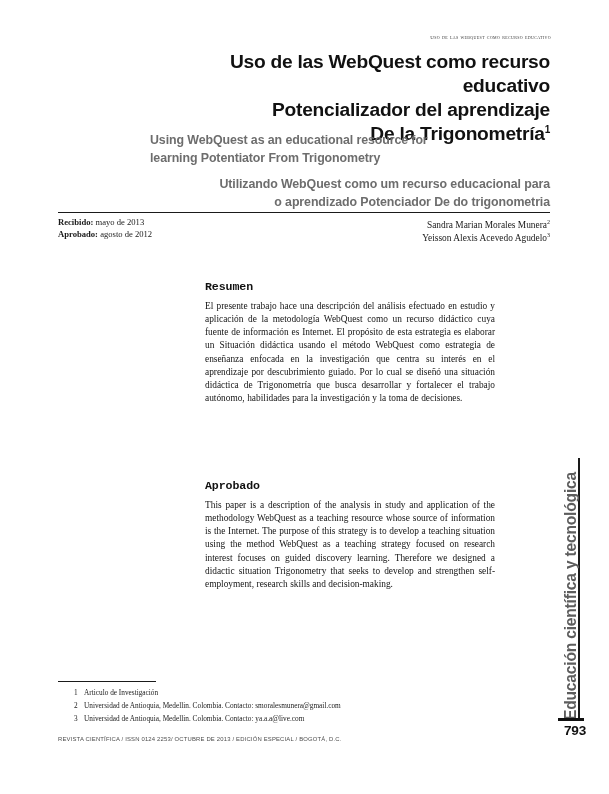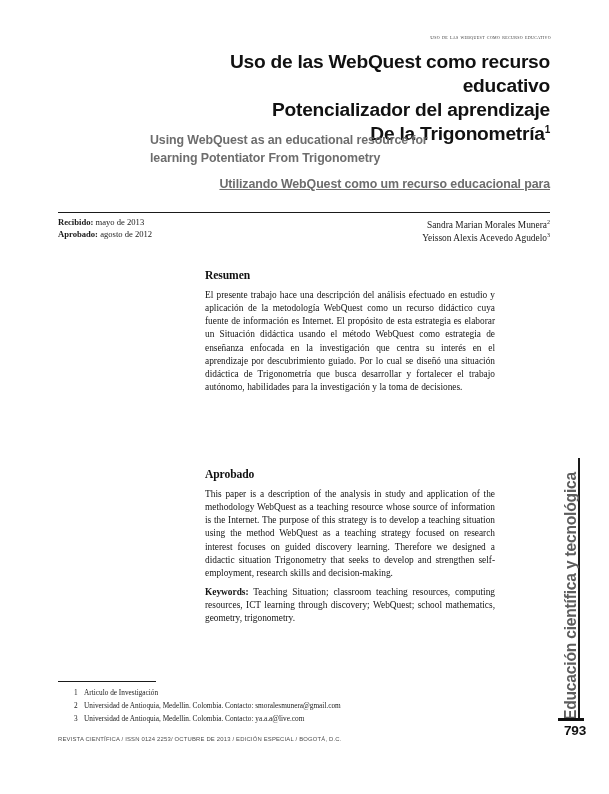--- a/index.html
+++ b/index.html
@@ -77,21 +77,20 @@
     top: 176px;
     left: 120px;
     width: 430px;
     text-align: right;
     font-family: "Liberation Sans", sans-serif;
     font-weight: bold;
     font-size: 12.4px;
     line-height: 17.5px;
     color: #6d6d6d;
     letter-spacing: -0.1px;
-    text-decoration: underline;
   }
 
   
   .meta-rule {
     position: absolute;
     top: 212px;
     left: 58px;
     width: 492px;
     height: 1px;
     background: #1a1a1a;
@@ -120,25 +119,25 @@
     line-height: 0;
   }
 
   
   .col {
     position: absolute;
     left: 205px;
     width: 290px;
   }
   .sec-head {
-    font-family: Liberation Serif, serif;
+    font-family: Liberation Mono, monospace;
     font-weight: bold;
     font-size: 11.6px;
     color: #111111;
-    margin: 3px 0 7px 0;
+    margin: 14px 0 7px 0;
     letter-spacing: -0.1px;
   }
   .para {
     font-family: "Liberation Serif", serif;
     font-size: 9.35px;
     line-height: 13.15px;
     text-align: justify;
     text-justify: inter-word;
     margin: 0;
     color: #141414;
@@ -261,20 +260,21 @@
     </div>
   </div>
 
   <div class="title-sub-en">
     <span>Using WebQuest as an educational resource for</span><br>
     <span>learning Potentiator From Trigonometry</span>
   </div>
 
   <div class="title-sub-pt">
     <span>Utilizando WebQuest como um recurso educacional para</span><br>
+    <span>o aprendizado Potenciador De do trigonometria</span>
   </div>
 
   <div class="meta-rule"></div>
 
   <div class="meta-dates">
     <span class="lbl">Recibido:</span>
     <span>mayo de 2013</span><br>
     <span class="lbl">Aprobado:</span>
     <span>agosto de 2012</span>
   </div>
@@ -288,23 +288,20 @@
     <h2 class="sec-head">Resumen</h2>
     <p class="para">El presente trabajo hace una descripción del análisis efectuado en  estudio y aplicación de la metodología WebQuest como un recurso didáctico cuya fuente de información es Internet.  El propósito de esta estrategia es elaborar un Situación didáctica usando el método WebQuest como estrategia de enseñanza enfocada en la investigación que centra su interés en el aprendizaje por descubrimiento guiado.   Por lo cual se diseñó una situación didáctica de Trigonometría que busca desarrollar  y fortalecer el trabajo autónomo, habilidades para la investigación y la toma de decisiones.</p>
   </div>
 
 
   <div class="col" id="abstract-block">
     <h2 class="sec-head">Aprobado</h2>
     <p class="para">This paper is a description of the analysis in study and application of the methodology WebQuest as a teaching resource whose source of information is the Internet. The purpose of this strategy is to develop a teaching situation using the method WebQuest as a teaching strategy focused on research interest focuses on guided discovery learning. Therefore we designed a didactic situation Trigonometry that seeks to develop and strengthen self-employment, research skills and decision-making.</p>
   </div>
 
-  <div class="col" id="keywords-block">
-    <p class="para"><span class="bold">Keywords:</span><span> Teaching Situation; classroom teaching resources, computing resources, ICT learning through discovery; WebQuest; school mathematics, geometry, trigonometry.</span></p>
-  </div>
 
   <div class="vert-rule"></div>
   <div class="vert-label-wrap">
     <div class="vert-label-inner">Educación científica y tecnológica</div>
   </div>
 
   <div class="page-rule"></div>
   <div class="page-number">793</div>
 
   <div class="fn-rule"></div>

